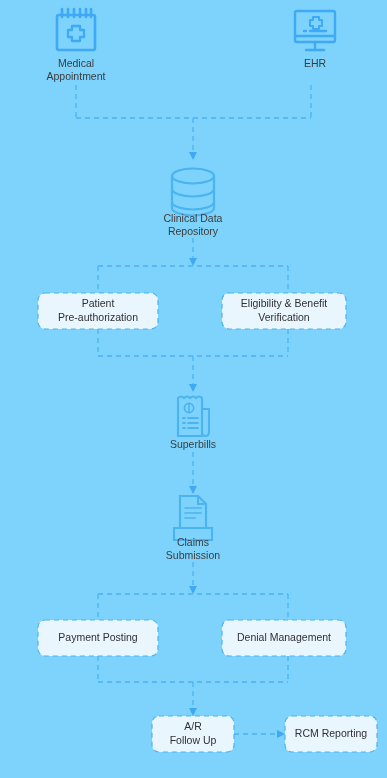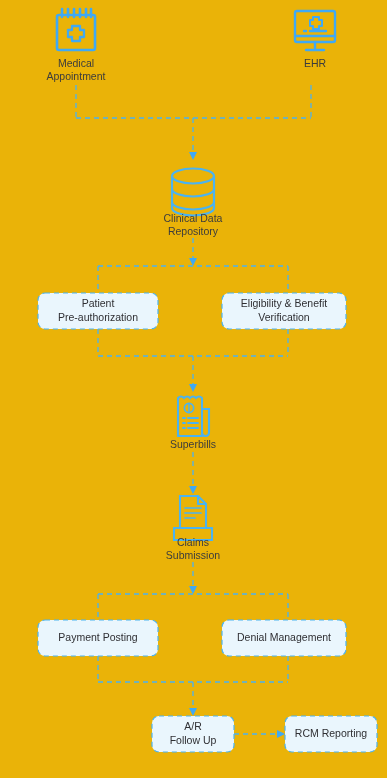--- a/index.html
+++ b/index.html
@@ -10,21 +10,21 @@
   body {
     width: 387px;
     height: 778px;
     font-family: "Liberation Sans", sans-serif;
     overflow: hidden;
   }
   #diagram-root {
     position: relative;
     width: 387px;
     height: 778px;
-    background: #eab308;
+    background: #7dd3fc;
   }
   svg.flow {
     position: absolute;
     left: 0;
     top: 0;
     width: 387px;
     height: 778px;
     display: block;
   }
   .node-label {

